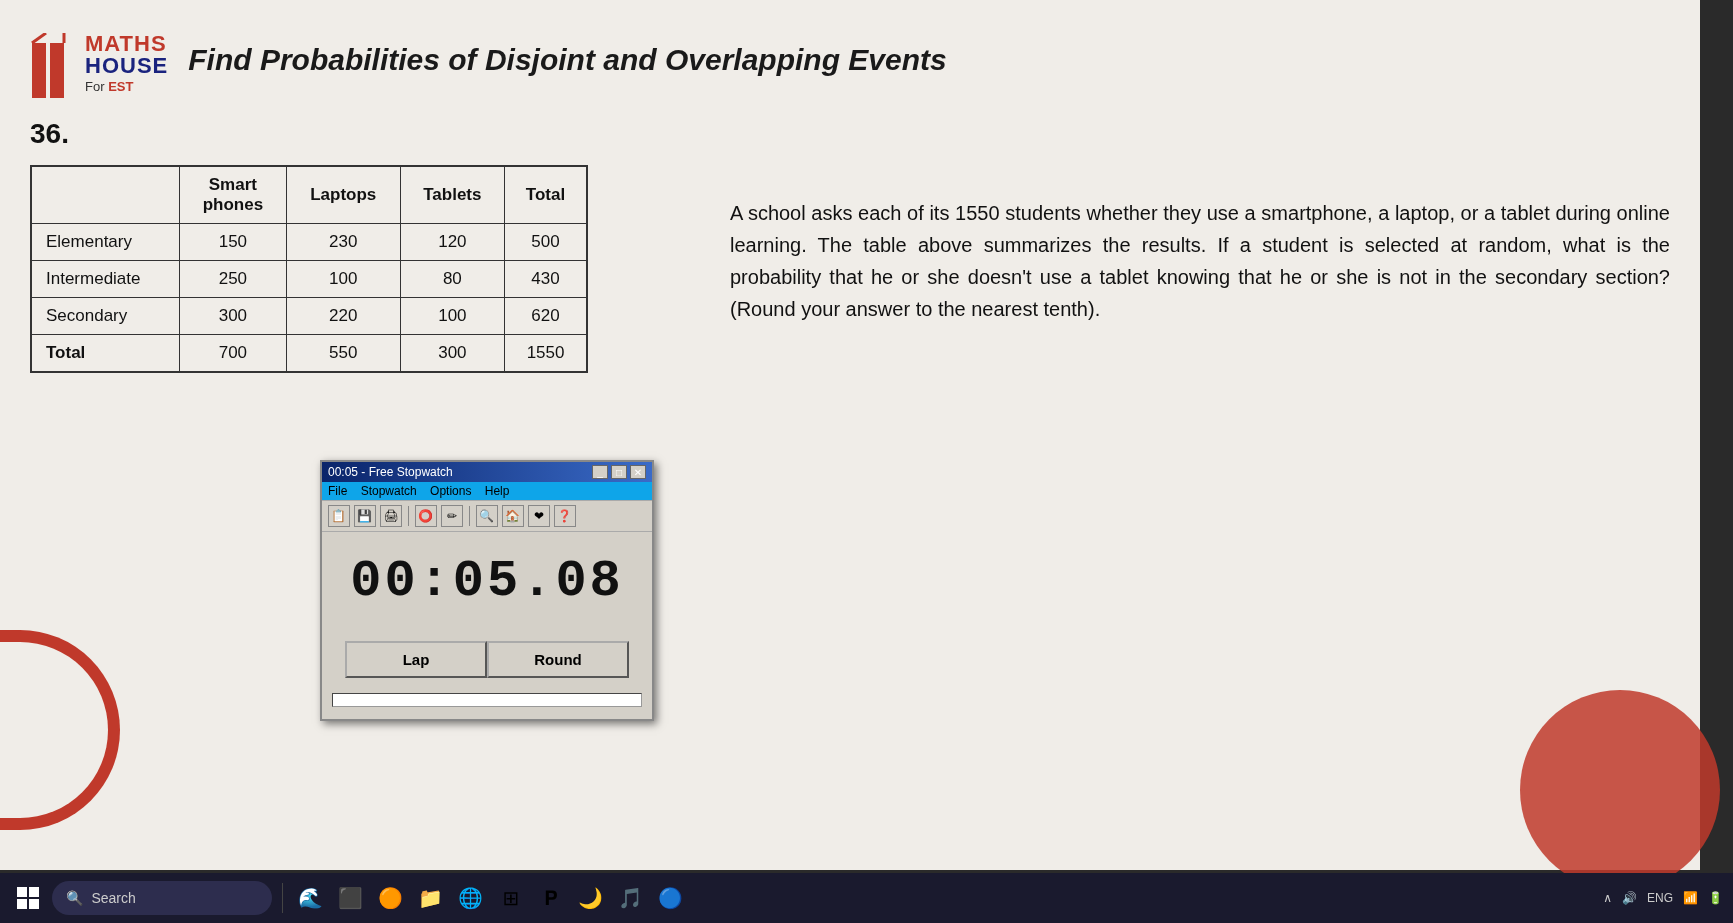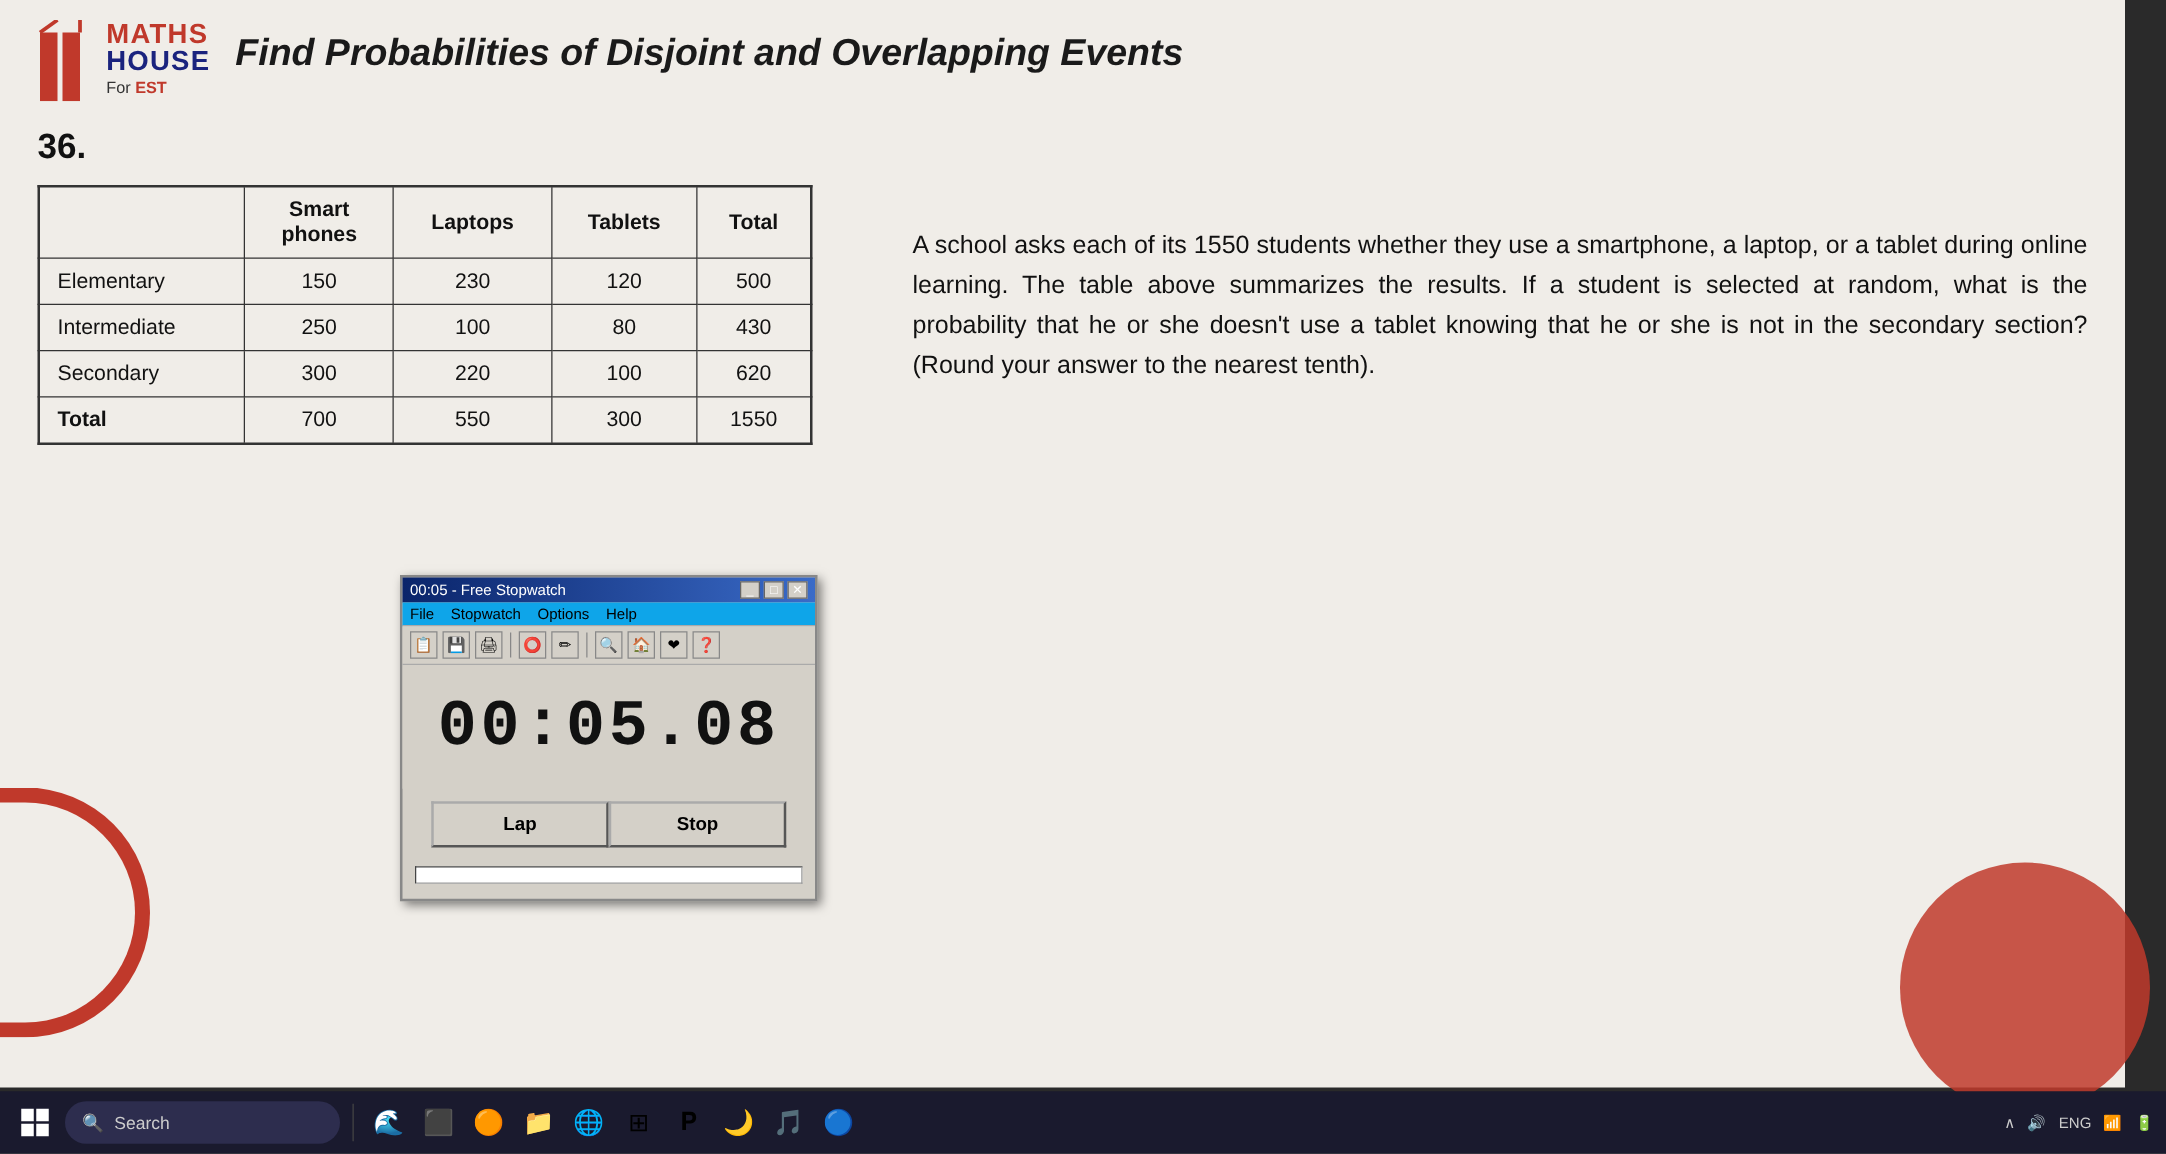--- a/index.html
+++ b/index.html
@@ -14,21 +14,21 @@
     }
 
     
     .main-content {
       position: absolute;
       top: 0;
       left: 0;
       width: 1700px;
       height: 870px;
       background: #f0ede8;
-      padding: 16px 30px;
+      padding: 33px 30px;
     }
 
     
     .header {
       display: flex;
       align-items: flex-start;
       margin-bottom: 20px;
     }
 
     .logo-area {
@@ -100,21 +100,21 @@
     .question-number {
       font-size: 28px;
       font-weight: bold;
       color: #111;
       margin-bottom: 15px;
     }
 
     
     .data-table {
       border-collapse: collapse;
-      width: 620px;
+      width: 558px;
       border: 2px solid #333;
       margin-bottom: 20px;
     }
 
     .data-table th,
     .data-table td {
       border: 1.5px solid #333;
       padding: 8px 14px;
       text-align: center;
       font-size: 17px;
@@ -505,21 +505,21 @@
     <div class="sw-tool-btn">❤</div>
     <div class="sw-tool-btn">❓</div>
   </div>
 
   <div class="sw-time-display">
     <div class="sw-time">00:05.08</div>
   </div>
 
   <div class="sw-buttons">
     <button class="sw-btn">Lap</button>
-    <button class="sw-btn sw-btn-stop">Stop</button>
+    <button class="sw-btn sw-btn-stop">Round</button>
   </div>
 
   <div class="sw-progress-bar"></div>
 </div>
 
 <div class="taskbar">
 
   <div class="taskbar-start">
     <div class="win-logo">
       <div class="win-logo-sq"></div>

